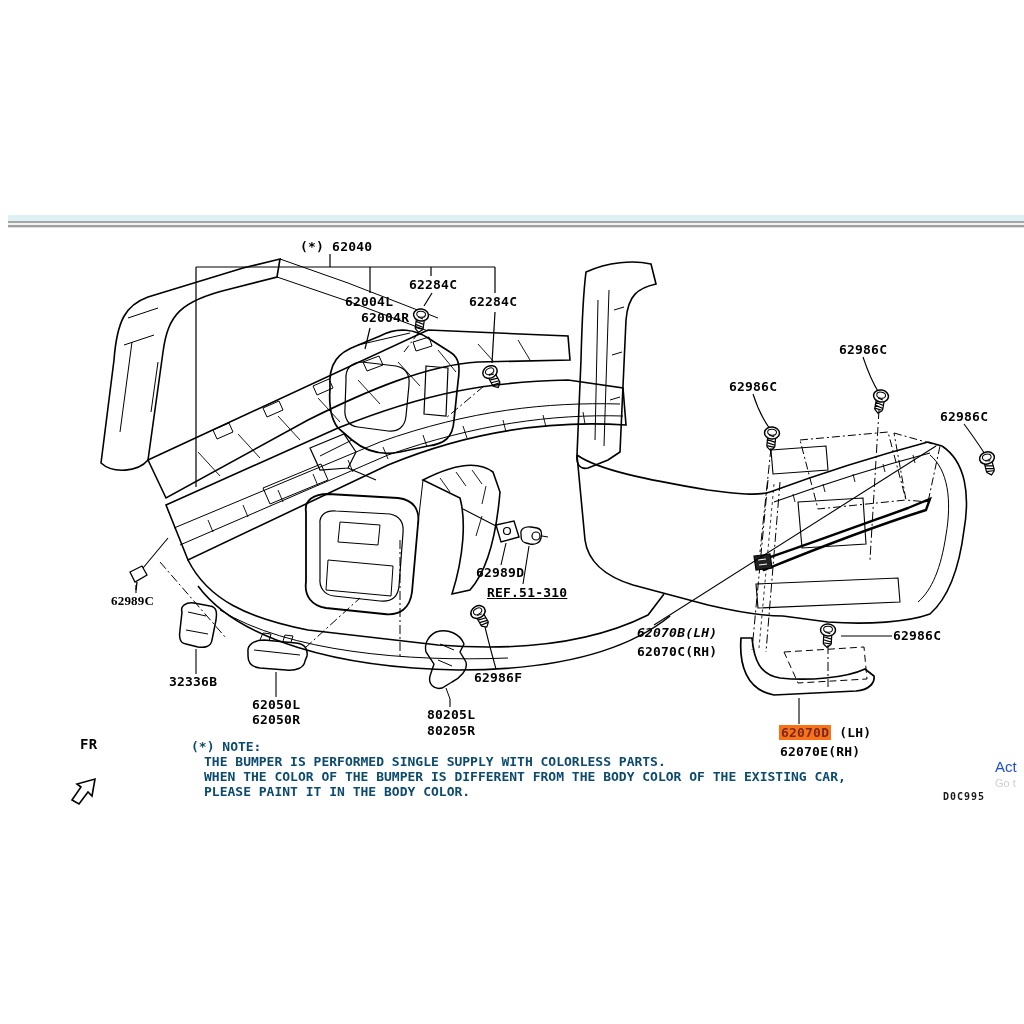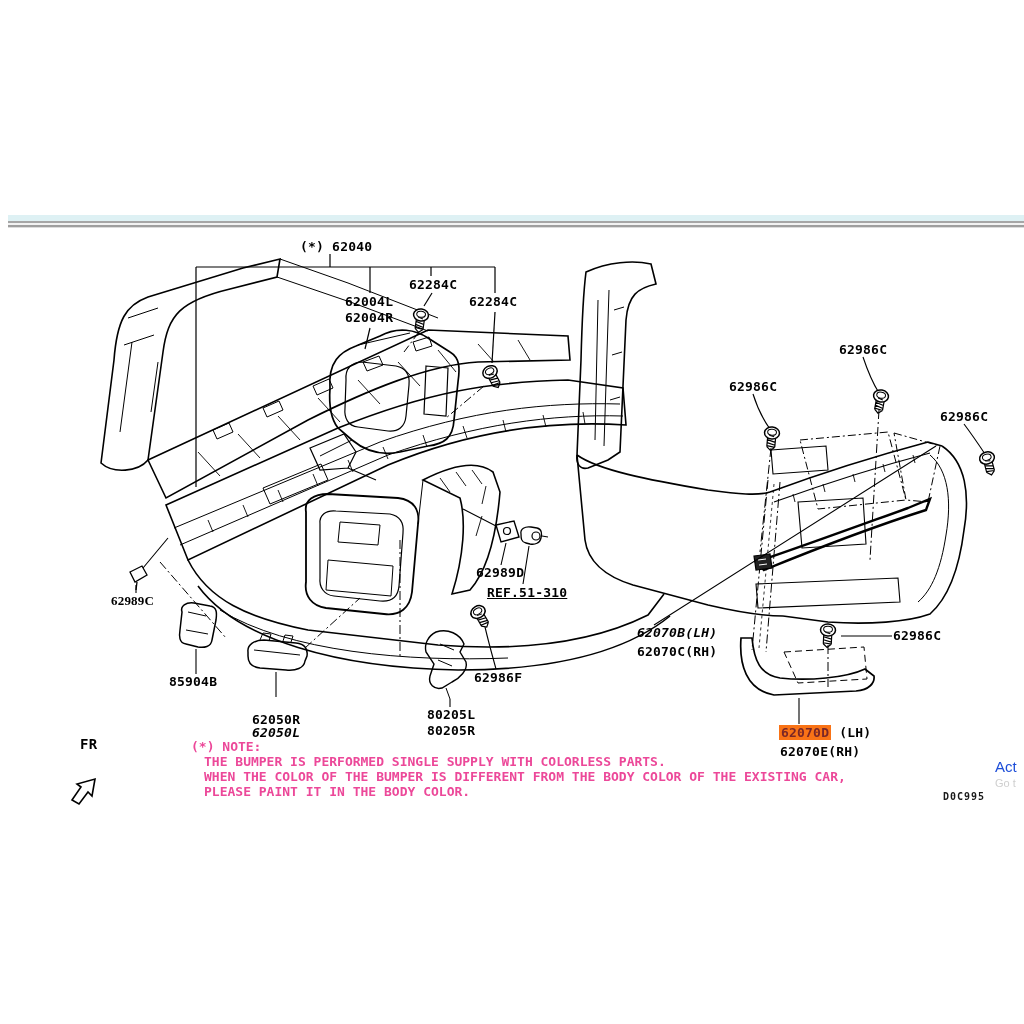--- a/index.html
+++ b/index.html
@@ -8,21 +8,21 @@
   
   .divider{position:absolute;left:0;top:215px;width:1024px;}
   .divider .cyan{height:6px;background:#def1f4;}
   .divider .g1{height:2px;background:#a6a6a6;}
   .divider .g2{height:2px;background:#f2f2f2;}
   .divider .g3{height:2px;background:#9e9e9e;}
   .divider .g4{height:1px;background:#dcdcdc;}
   svg{position:absolute;left:0;top:0;}
   .plabel{position:absolute;font:bold 13px "DejaVu Sans Mono",monospace;color:#000;
           letter-spacing:0.2px;white-space:pre;line-height:13px;}
-  .note{position:absolute;font:bold 13px "DejaVu Sans Mono",monospace;color:#ec4899;
+  .note{position:absolute;font:bold 13px "DejaVu Sans Mono",monospace;color:#0c4a6e;
         white-space:pre;line-height:13px;}
   .hl{background:#f97316;color:#7a2727;padding:0 2px;}
   .doccode{position:absolute;font:bold 10px "DejaVu Sans Mono",monospace;color:#1a1a1a;letter-spacing:1px;}
   .wm1{position:absolute;font:15px "Liberation Sans",sans-serif;color:#1d4ed8;}
   .wm2{position:absolute;font:11px "Liberation Sans",sans-serif;color:#cfcfcf;}
 </style>
 </head>
 <body>
 
 <div id="stage">
@@ -166,25 +166,25 @@
     <use href="#screw" transform="translate(873,396) rotate(10)"></use>
     <use href="#screw" transform="translate(979,458) rotate(-15)"></use>
     <use href="#screw" transform="translate(820,630) rotate(3)"></use>
 
     <path d="M64,800 L73,787 L69,784 L87,779 L84,796 L80,792 L71,804 Z" fill="#fff" stroke="#000" stroke-width="1.6"></path>
   </svg>
 
   <div class="plabel" style="left:292px;top:240px;">(*) 62040</div>
   <div class="plabel" style="left:401px;top:278px;">62284C</div>
   <div class="plabel" style="left:337px;top:295px;">62004L</div>
-  <div class="plabel" style="left:337px;top:311px;">62004R</div>
+  <div class="plabel" style="left:353px;top:311px;">62004R</div>
   <div class="plabel" style="left:461px;top:295px;">62284C</div>
   <div class="plabel" style="left:103px;top:594px;font-family:Liberation Serif, serif;">62989C</div>
-  <div class="plabel" style="left:161px;top:675px;">85904B</div>
-  <div class="plabel" style="left:244px;top:726px;font-style:italic;">62050L</div>
+  <div class="plabel" style="left:161px;top:675px;">32336B</div>
+  <div class="plabel" style="left:244px;top:698px;">62050L</div>
   <div class="plabel" style="left:244px;top:713px;">62050R</div>
   <div class="plabel" style="left:419px;top:708px;">80205L</div>
   <div class="plabel" style="left:419px;top:724px;">80205R</div>
   <div class="plabel" style="left:468px;top:566px;">62989D</div>
   <div class="plabel" style="left:479px;top:586px;text-decoration:underline;">REF.51-310</div>
   <div class="plabel" style="left:466px;top:671px;">62986F</div>
 
   <div class="plabel" style="left:721px;top:380px;">62986C</div>
   <div class="plabel" style="left:831px;top:343px;">62986C</div>
   <div class="plabel" style="left:932px;top:410px;">62986C</div>

